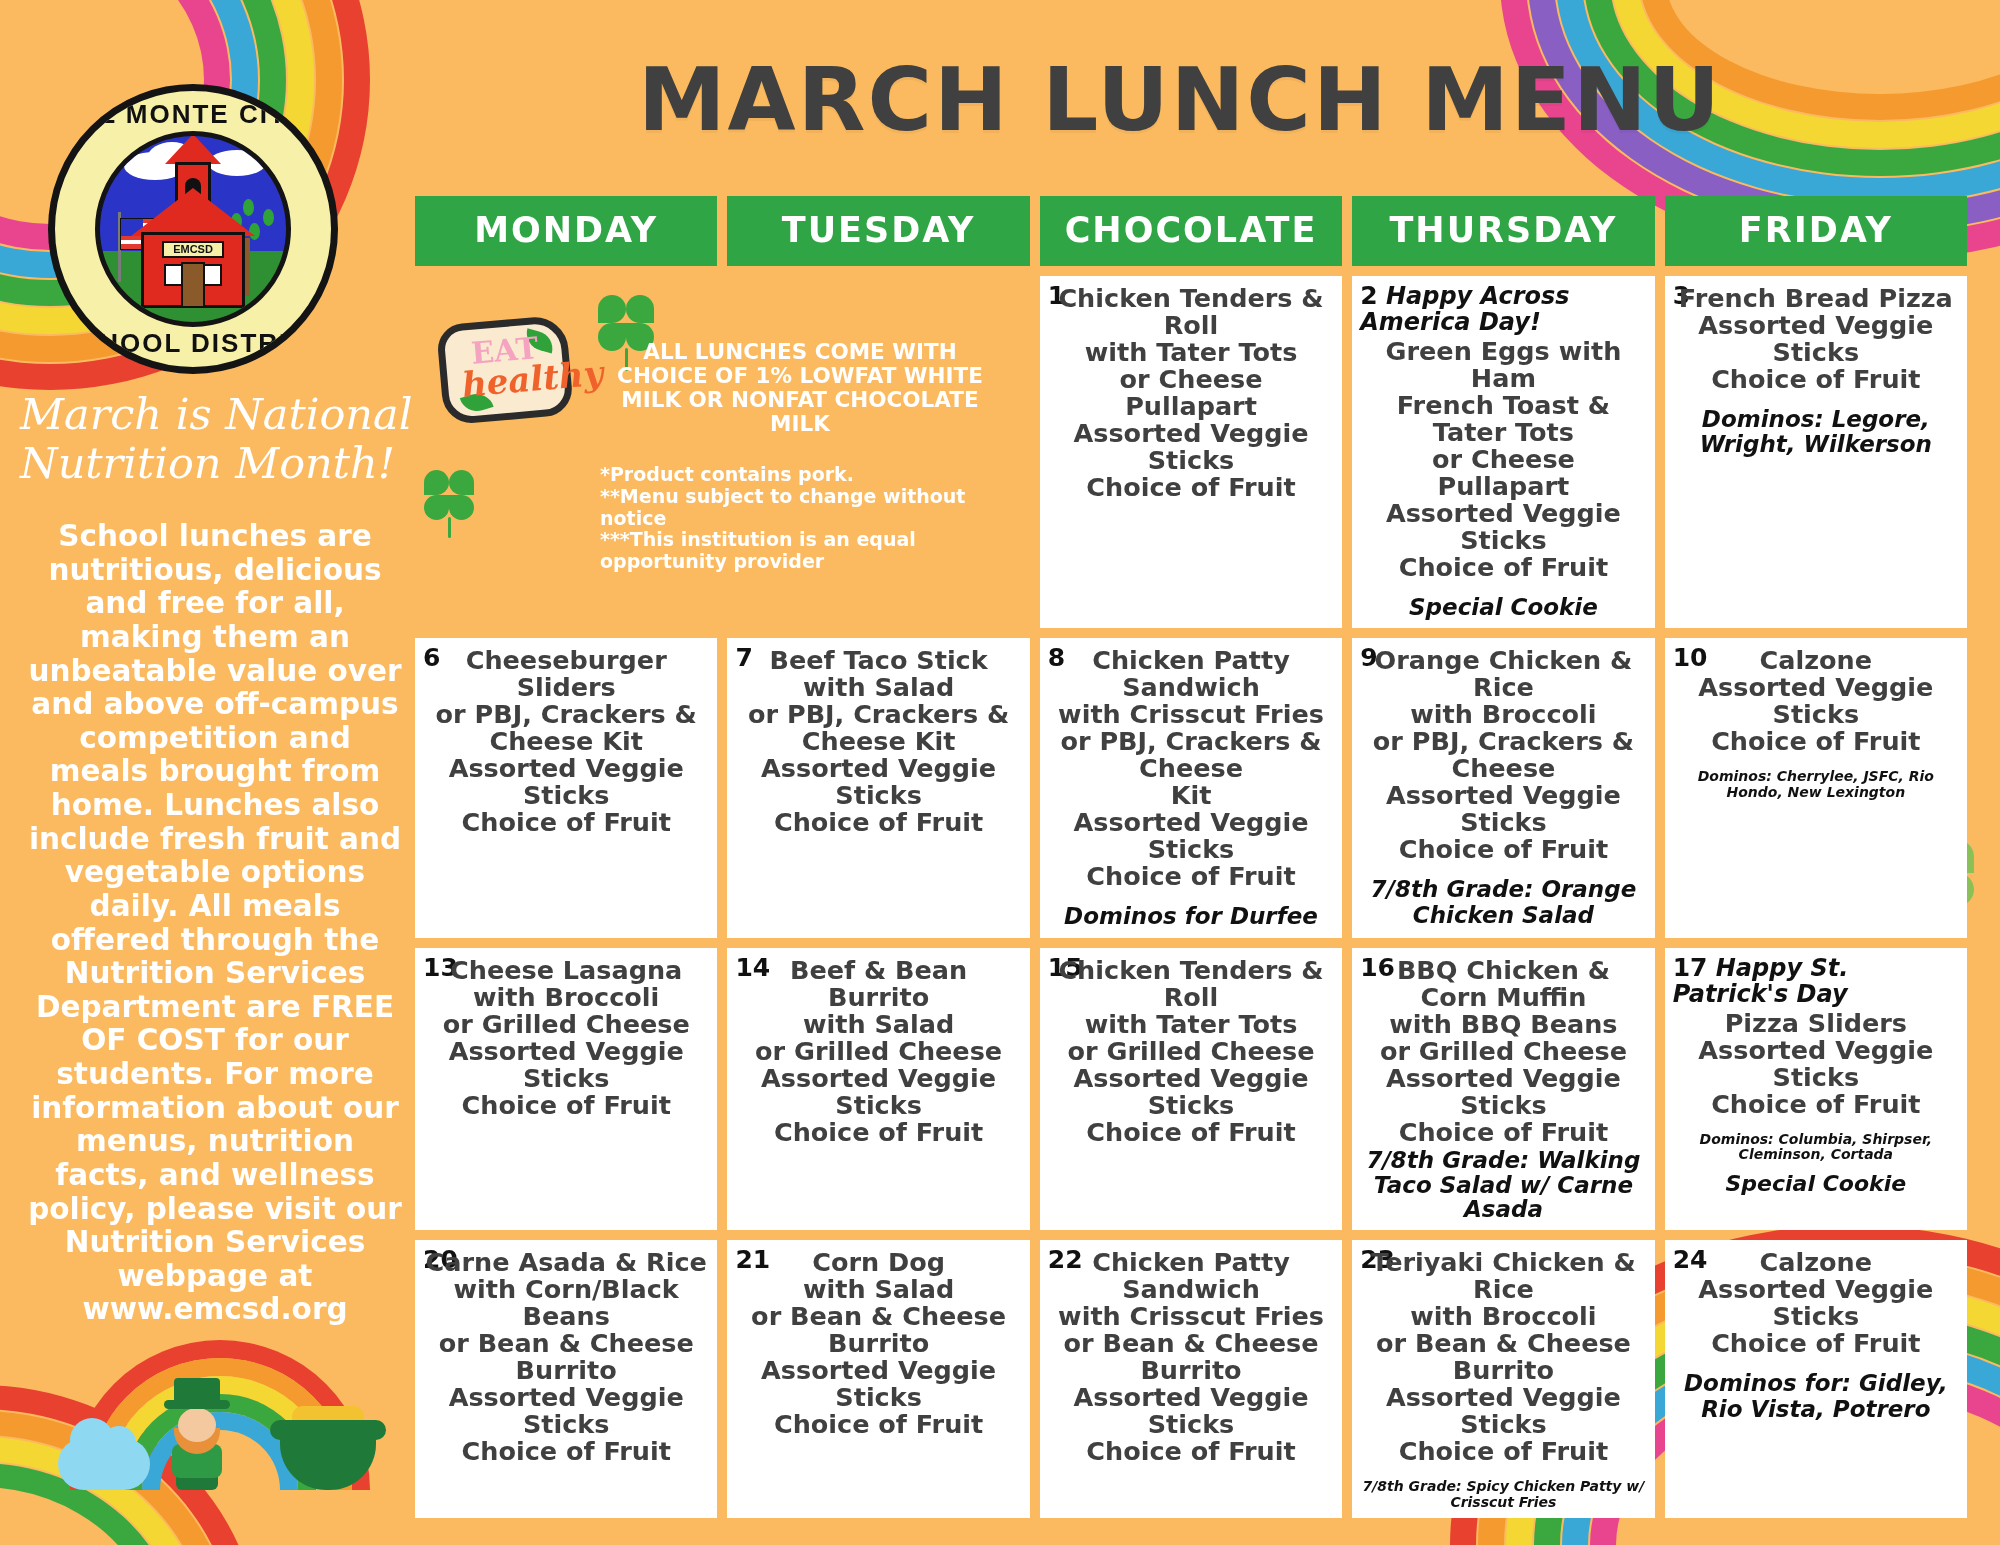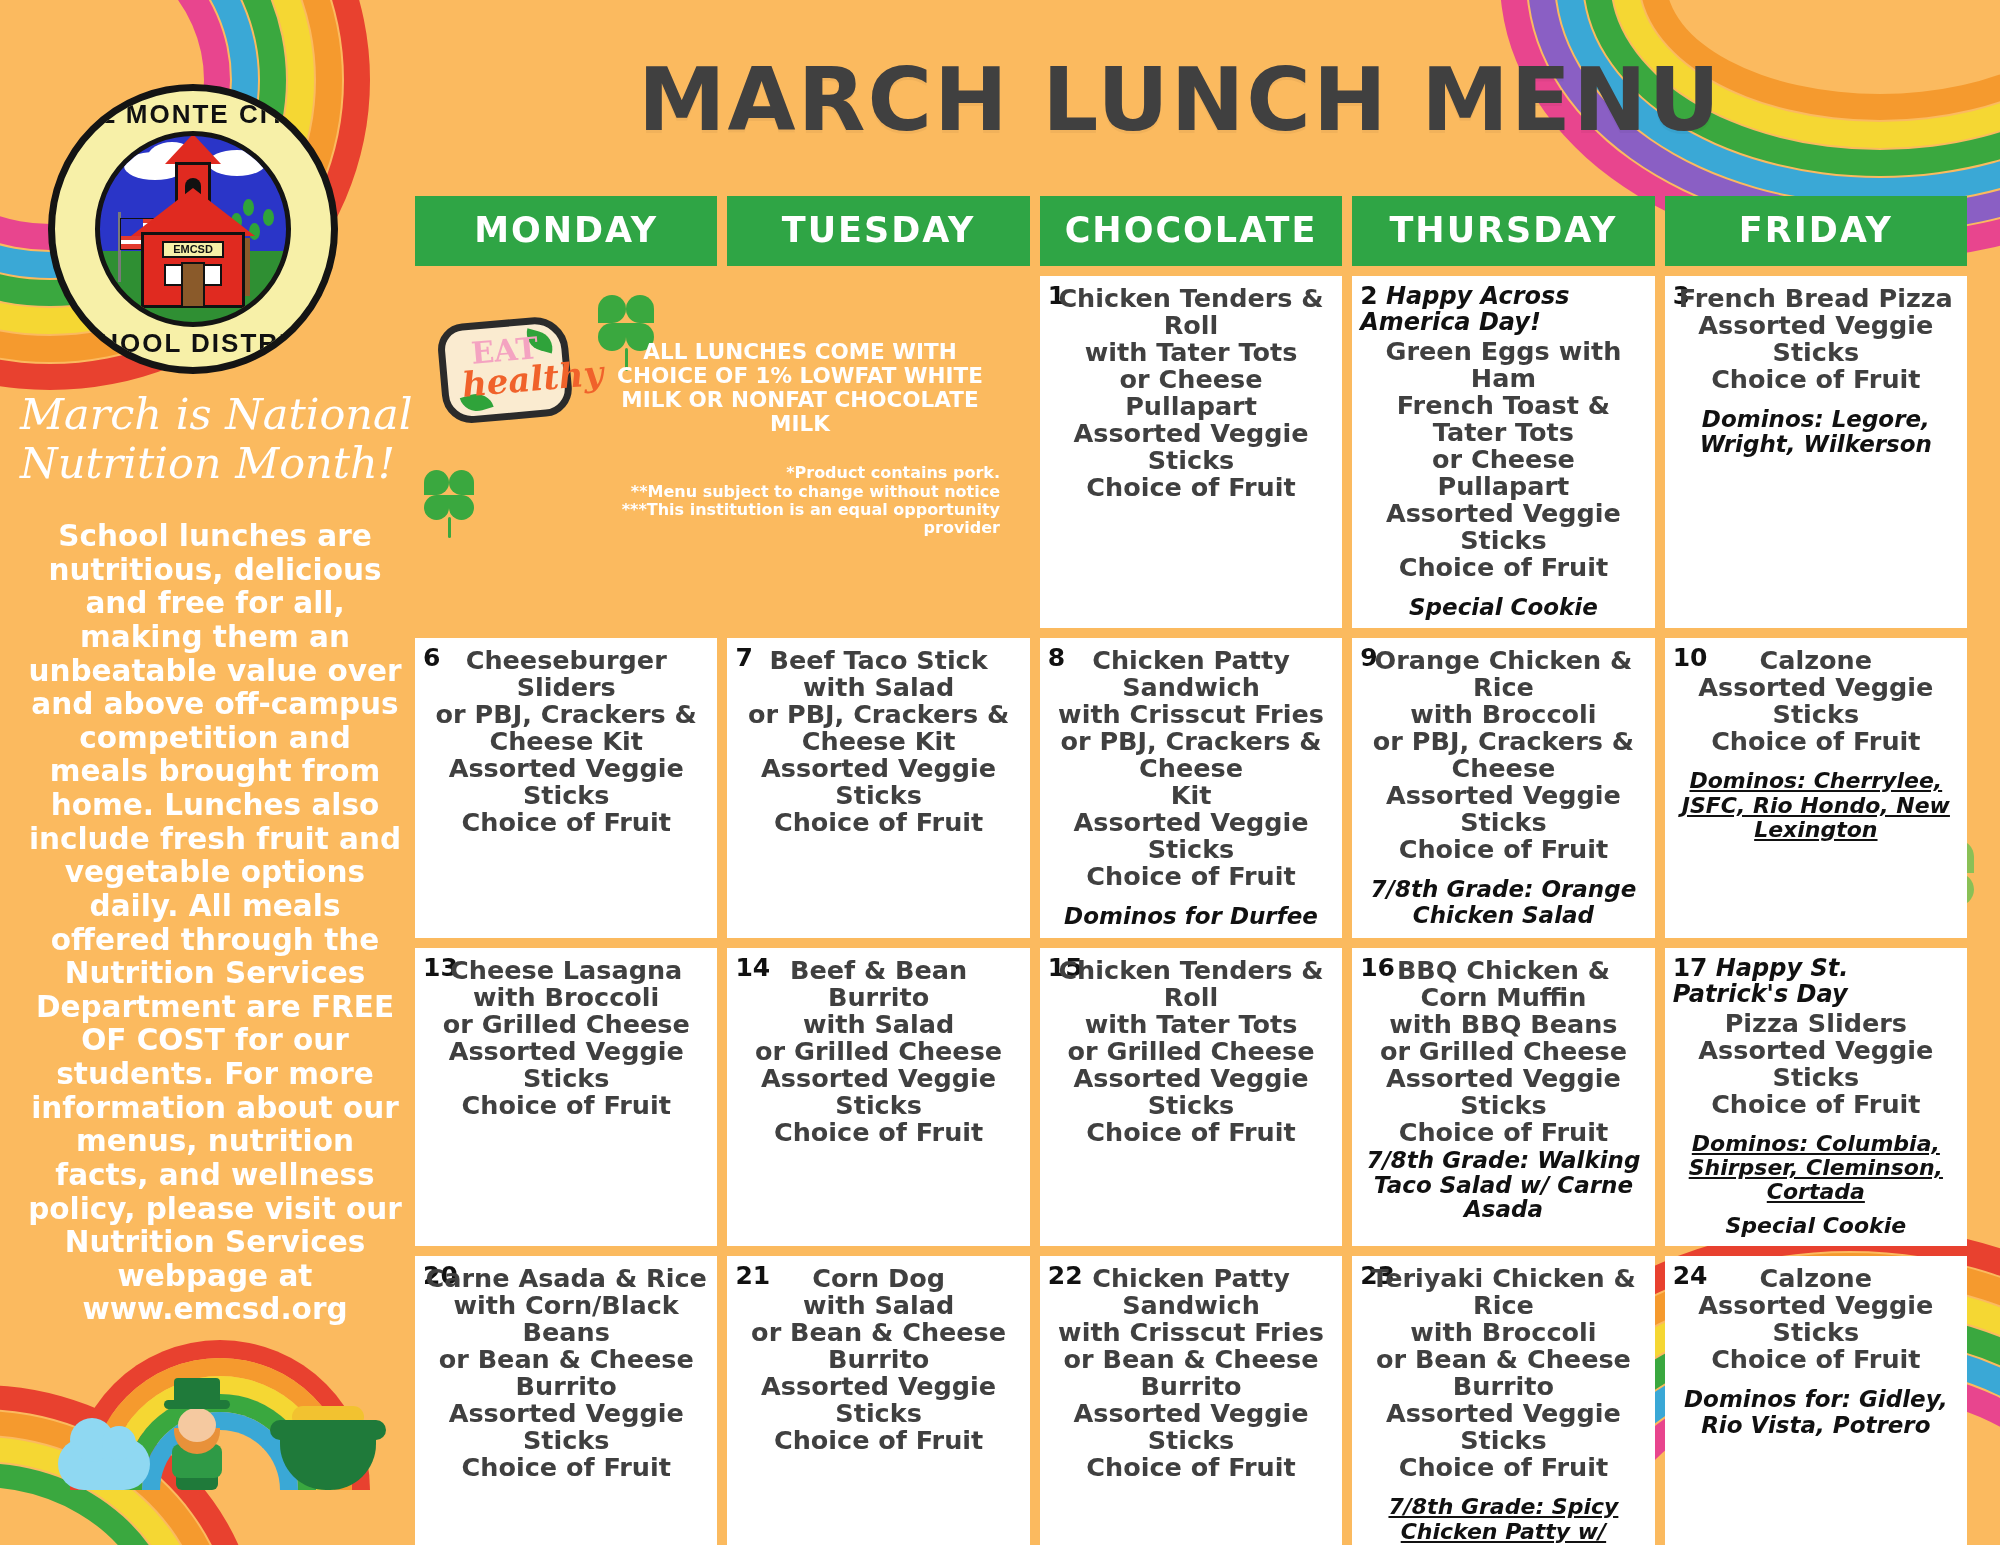--- a/index.html
+++ b/index.html
@@ -151,37 +151,37 @@
     text-align:center; font-size:25.5px; font-weight:bold; color:#404040;
     line-height:1.06; margin-top:-24px; padding:0 2px;
     font-family:"DejaVu Sans", sans-serif;
   }
   .items.nohead { margin-top:2px; }
   .sub {
     text-align:center; font-size:23px; font-weight:bold; font-style:italic;
     color:#111; line-height:1.1; margin-top:14px; padding:0 2px;
     font-family:"DejaVu Sans", sans-serif;
   }
-  .sub.small { font-size:22px;text-decoration:underline; }
+  .sub.small { font-size:14px; }
   .sub.mini { font-size:22px; margin-top:10px; }
   .note-italic {
     text-align:center; font-size:23px; font-weight:bold; font-style:italic;
     color:#111; line-height:1.08; margin-top:2px;
     font-family:"DejaVu Sans", sans-serif;
   }
 
   
   .info-block { position:absolute; left:600px; top:340px; width:400px; text-align:center; }
   .milk-note {
     color:#FFFFFF; font-size:21.5px; font-weight:bold; line-height:1.12;
     font-family:"DejaVu Sans", sans-serif;
   }
   .foot-note {
-    color:#FFFFFF; font-size:16px; font-weight:bold; line-height:1.14;
-    text-align:right; margin-top:28px;
+    color:#FFFFFF; font-size:19px; font-weight:bold; line-height:1.14;
+    text-align:left; margin-top:28px;
     font-family:"DejaVu Sans", sans-serif;
   }
 
   
   .sticker {
     position:absolute; left:440px; top:320px; width:130px; height:100px;
     background:#FAEBD0; border:7px solid #2b2b2b; border-radius:26px 34px 28px 30px;
     transform:rotate(-5deg);
   }
   .st-eat {

